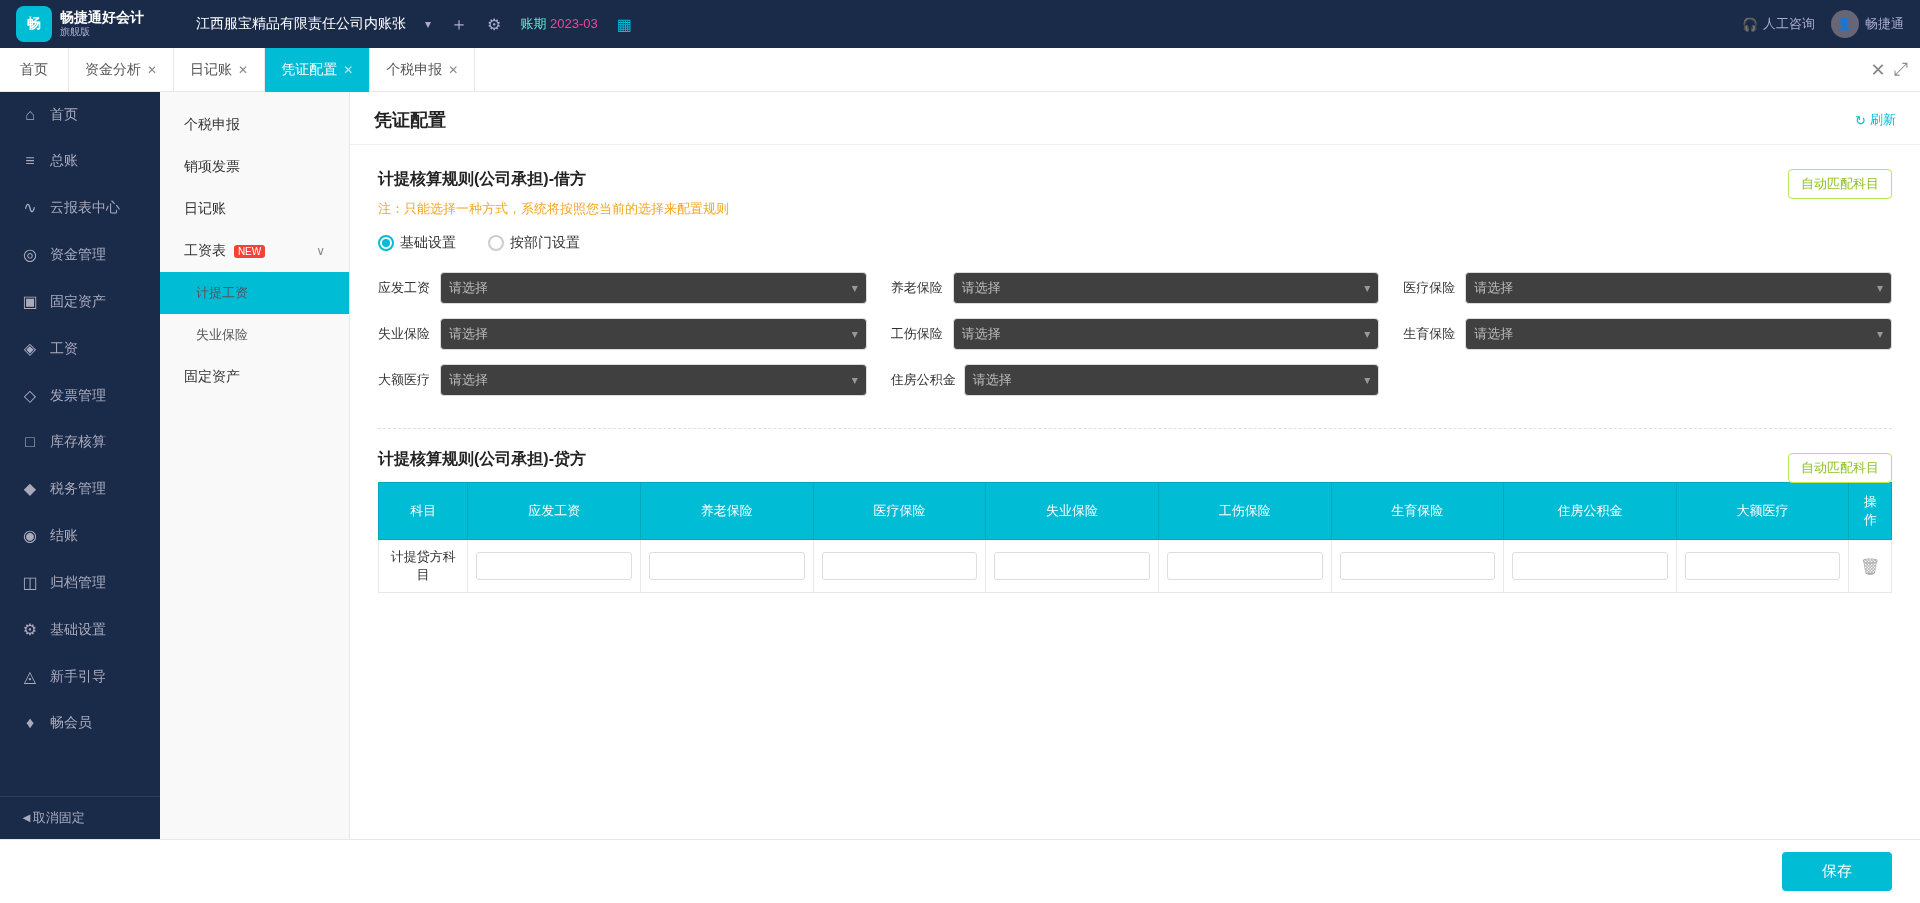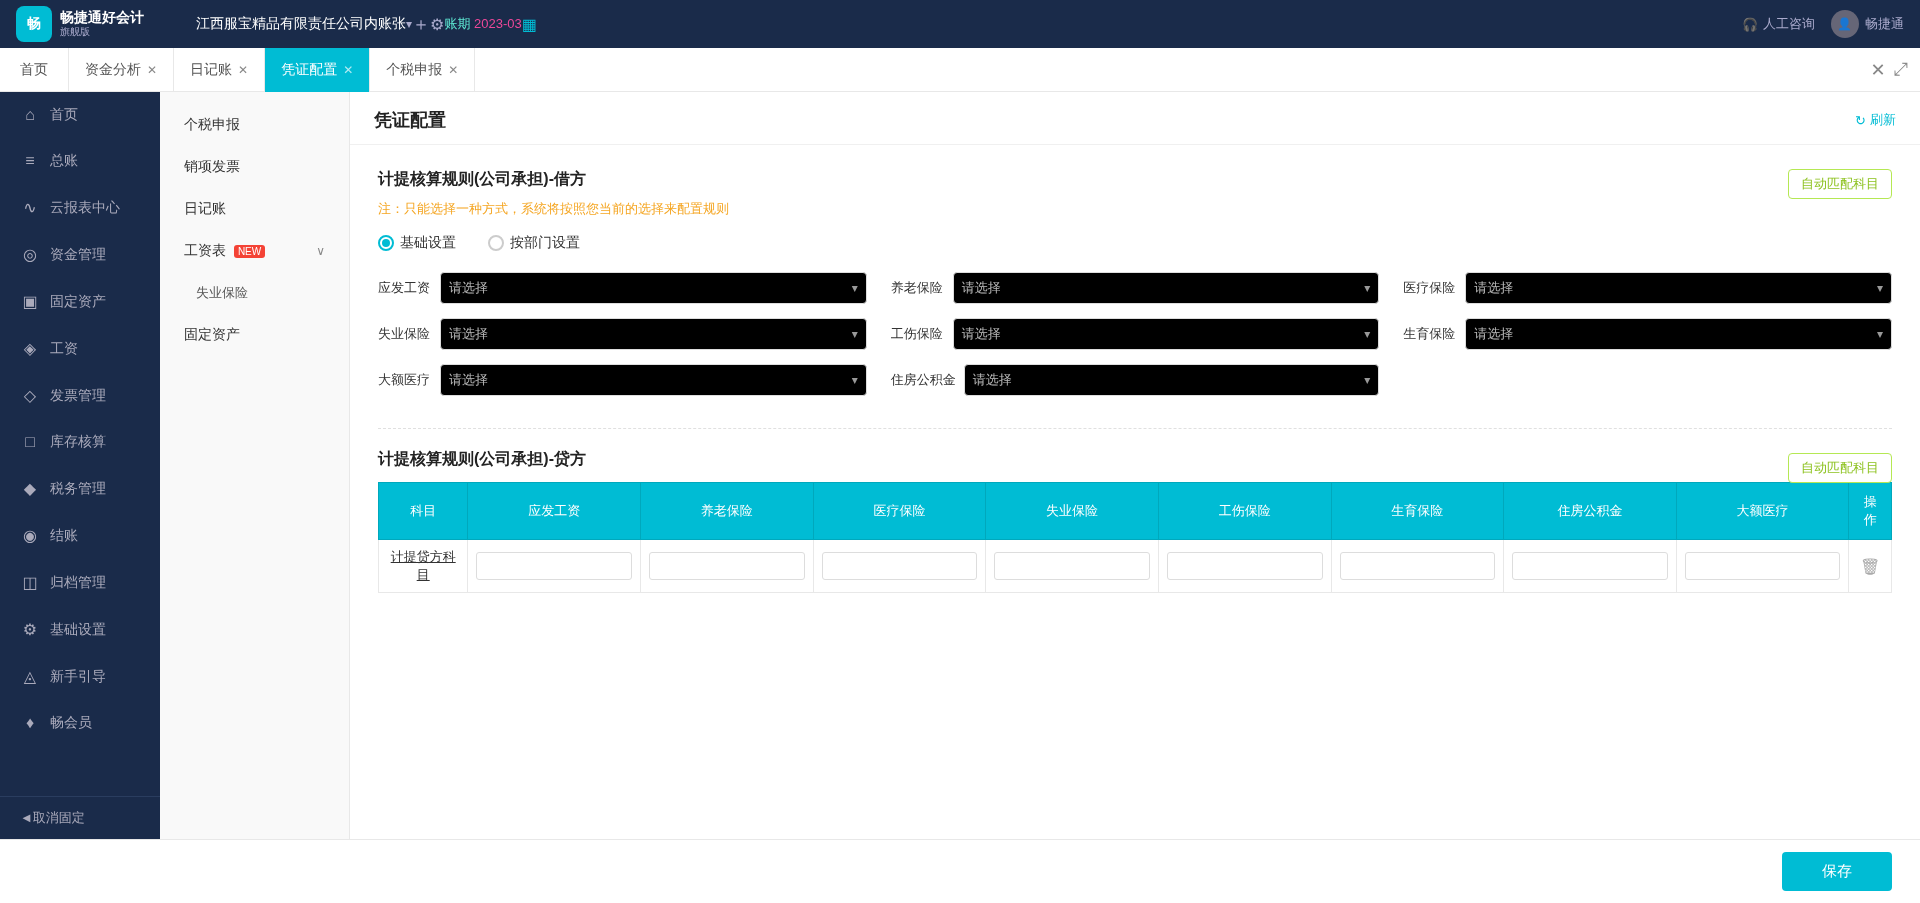--- a/index.html
+++ b/index.html
@@ -23,21 +23,21 @@
     .logo-icon {
       width: 36px; height: 36px;
       background: #00bcd4;
       border-radius: 8px;
       display: flex; align-items: center; justify-content: center;
       color: white; font-size: 14px; font-weight: bold;
     }
     .logo-text { color: white; font-size: 14px; font-weight: bold; line-height: 1.2; }
     .logo-subtext { color: #aac; font-size: 10px; }
     .header-middle {
-      display: flex; align-items: center; gap: 0;
+      display: flex; align-items: center; gap: 19px;
       flex: 1; padding-left: 20px;
     }
     .company-name { color: white; font-size: 14px; }
     .header-dropdown { color: #aac; font-size: 12px; cursor: pointer; }
     .header-plus { color: #aac; font-size: 18px; cursor: pointer; }
     .header-gear { color: #aac; font-size: 16px; cursor: pointer; }
     .header-period { color: #aac; font-size: 13px; }
     .header-period span { color: #5eead4; }
     .header-cal { color: #00bcd4; font-size: 16px; cursor: pointer; }
     .header-right {
@@ -233,21 +233,21 @@
     .form-label {
       font-size: 13px; color: #333;
       white-space: nowrap;
       min-width: 54px;
     }
     .form-select {
       flex: 1;
       height: 32px;
       border: 1px solid #ddd;
       border-radius: 4px;
-      background: #000000;
+      background: #404040;
       padding: 0 8px;
       font-size: 13px;
       color: #999;
       display: flex; align-items: center; justify-content: space-between;
       cursor: pointer;
     }
     .form-select-arrow { color: #999; font-size: 12px; }
 
     
     .auto-match-btn {
@@ -305,21 +305,20 @@
       border: 1px solid #ddd;
       border-radius: 3px;
       padding: 0 6px;
       font-size: 12px;
       background: white;
     }
     .td-label {
       text-align: left;
       font-size: 13px;
       color: #333;
-      text-decoration: underline;
     }
     .delete-icon { color: #aaa; cursor: pointer; font-size: 16px; }
     .save-btn {
       background: #00bcd4;
       color: white;
       border: none;
       padding: 10px 40px;
       font-size: 15px;
       border-radius: 4px;
       cursor: pointer;
@@ -458,20 +457,23 @@
       </div>
       <div class="left-nav-item">
         <span>销项发票</span>
       </div>
       <div class="left-nav-item">
         <span>日记账</span>
       </div>
       <div class="left-nav-item">
         <span>工资表 <span class="new-badge">NEW</span></span>
         <span class="expand-arrow">∨</span>
+      </div>
+      <div class="left-nav-item sub active">
+        <span>计提工资</span>
       </div>
       <div class="left-nav-item sub">
         <span>失业保险</span>
       </div>
       <div class="left-nav-item">
         <span>固定资产</span>
       </div>
     </div>
 
     <div class="page-content">

